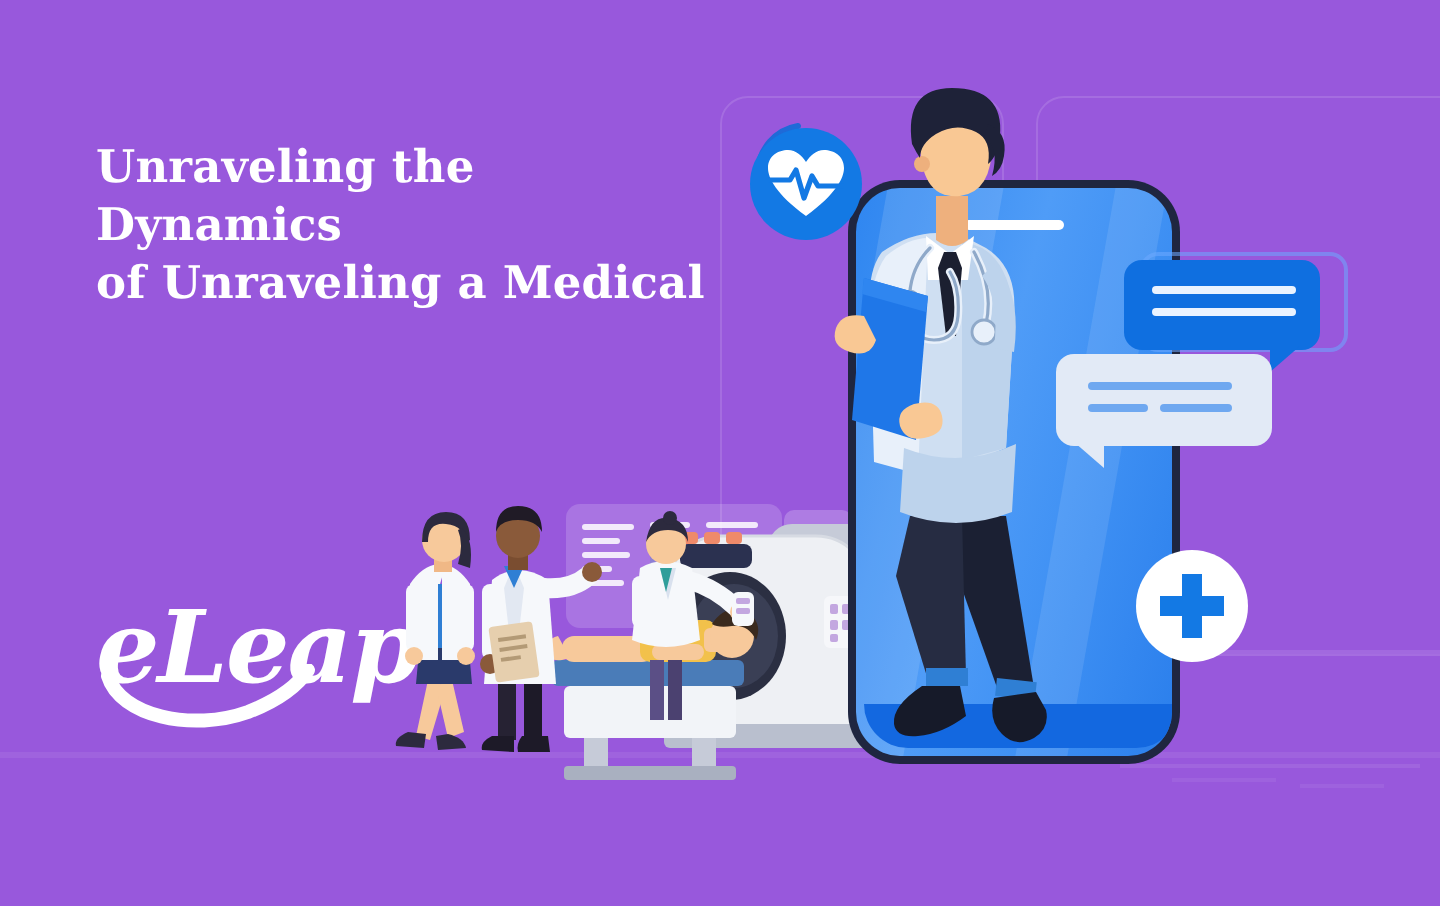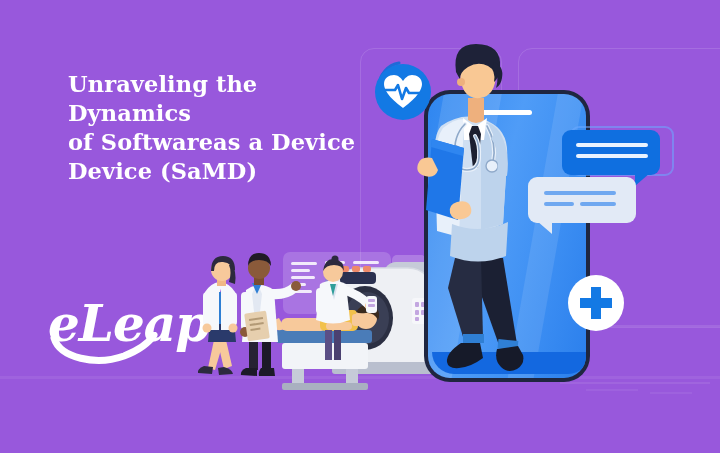--- a/index.html
+++ b/index.html
@@ -24,21 +24,21 @@
   .bg-line{
     position:absolute;height:1.5px;background:rgba(255,255,255,.10);
   }
 
   
   .headline{
     position:absolute;left:48px;top:70px;width:320px;
     color:#ffffff;font-weight:700;font-size:22.5px;line-height:29px;
     letter-spacing:.1px;font-family:"DejaVu Serif",serif;
   }
-  .headline span{display:block;margin-left:20px;}
+  .headline span{display:block;}
 
   
   .logo{
     position:absolute;left:48px;top:302px;width:130px;height:58px;
     color:#ffffff;
   }
   .logo-text{
     position:absolute;left:0;top:0;
     font-family:"DejaVu Serif",serif;font-style:italic;font-weight:700;
     font-size:50px;letter-spacing:-1px;color:#fff;line-height:44px;
@@ -157,22 +157,21 @@
   <div class="bg-outline" id="bgCardA"></div>
   <div class="bg-outline" id="bgCardB"></div>
   <div class="bg-line" style="left:598px;top:325px;width:130px;"></div>
   <div class="ground"></div>
   <div class="ground2"></div>
   <div class="bg-line" style="left:586px;top:389px;width:52px;opacity:.6;"></div>
   <div class="bg-line" style="left:650px;top:392px;width:42px;opacity:.6;"></div>
 
   <div class="headline">
     <span>Unraveling the Dynamics</span>
-    <span>of Softwareas a Device</span>
-    <span>Device (SaMD)</span>
+    <span>of Unraveling a Medical</span>
   </div>
 
   <div class="logo">
     <div class="logo-text">eLeap</div>
     <svg class="logo-swoosh" width="124" height="34" viewBox="0 0 124 34">
       <path d="M4 6 C 10 26, 46 34, 74 24 C 92 17, 100 9, 104 3" fill="none" stroke="#ffffff" stroke-width="7" stroke-linecap="round"></path>
     </svg>
   </div>
 
   <div class="illus">

